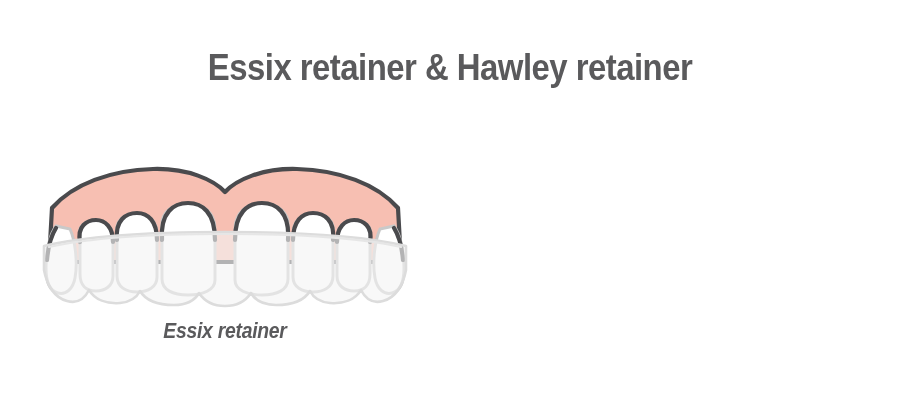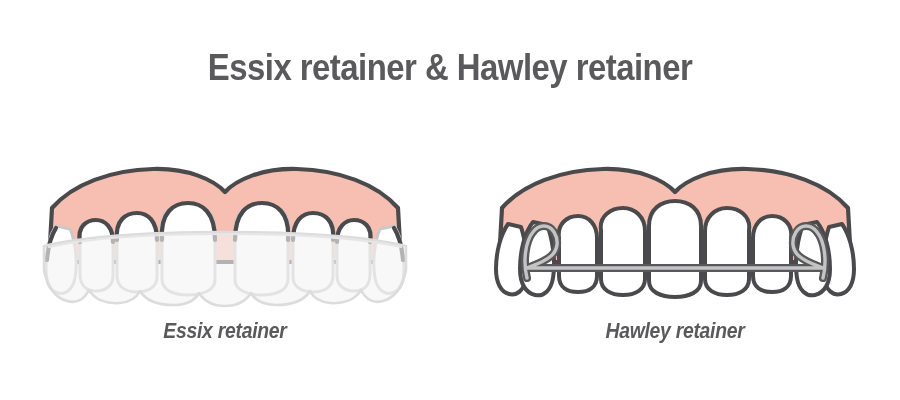--- a/index.html
+++ b/index.html
@@ -156,82 +156,14 @@
                  Z" fill="#f3f3f3" fill-opacity="0.62" stroke="#dcdcdc" stroke-width="2.6" stroke-linejoin="round"></path>
 
         <path d="M24,97 C64,88 132,84 200,84 C268,84 336,88 376,97" fill="none" stroke="#e6e6e6" stroke-width="2.2" stroke-linecap="round"></path>
       </g>
 
     </svg>
 
     <div class="caption">Essix retainer</div>
   </div>
 
-  <div class="panel panel-right">
-
-    <svg class="figure" viewBox="0 0 400 160" xmlns="http://www.w3.org/2000/svg">
-
-      <g>
-        <path d="M24,112
-                 L27,58
-                 C48,34 86,20 128,19
-                 C163,18 189,30 200,42
-                 C211,30 237,18 272,19
-                 C314,20 352,34 373,58
-                 L376,112
-                 Z" fill="#f7bfb2" stroke="#4a4a4d" stroke-width="4.2" stroke-linejoin="round" stroke-linecap="round"></path>
-      </g>
-
-      <g>
-        <path d="M33,74 C26,84 21,101 21,119 C21,133 26,142 34,144
-                 C42,146 49,140 51,129 C54,112 50,89 46,77 Z" fill="#ffffff" stroke="#4a4a4d" stroke-width="4" stroke-linejoin="round"></path>
-        <path d="M58,72 C50,82 45,100 45,119 C45,134 51,143 60,145
-                 C69,147 76,140 78,128 C81,110 77,87 72,75 Z" fill="#ffffff" stroke="#4a4a4d" stroke-width="4" stroke-linejoin="round"></path>
-        <path d="M367,74 C374,84 379,101 379,119 C379,133 374,142 366,144
-                 C358,146 351,140 349,129 C346,112 350,89 354,77 Z" fill="#ffffff" stroke="#4a4a4d" stroke-width="4" stroke-linejoin="round"></path>
-        <path d="M342,72 C350,82 355,100 355,119 C355,134 349,143 340,145
-                 C331,147 324,140 322,128 C319,110 323,87 328,75 Z" fill="#ffffff" stroke="#4a4a4d" stroke-width="4" stroke-linejoin="round"></path>
-      </g>
-
-      <g>
-        <path d="M84,88 C82,74 92,66 103,66 C114,66 122,75 122,88
-                 L122,126 C122,137 114,142 103,142 C92,142 84,137 84,126 Z" fill="#ffffff" stroke="#4a4a4d" stroke-width="4" stroke-linejoin="round"></path>
-        <path d="M126,80 C124,66 136,58 148,58 C160,58 170,67 170,81
-                 L170,129 C170,140 160,145 148,145 C136,145 126,140 126,129 Z" fill="#ffffff" stroke="#4a4a4d" stroke-width="4" stroke-linejoin="round"></path>
-        <path d="M174,76 C174,59 186,51 200,51 C214,51 226,59 226,76
-                 L226,131 C226,142 214,147 200,147 C186,147 174,142 174,131 Z" fill="#ffffff" stroke="#4a4a4d" stroke-width="4" stroke-linejoin="round"></path>
-        <path d="M230,81 C230,67 240,58 252,58 C264,58 276,66 274,80
-                 L274,129 C274,140 264,145 252,145 C240,145 230,140 230,129 Z" fill="#ffffff" stroke="#4a4a4d" stroke-width="4" stroke-linejoin="round"></path>
-        <path d="M278,88 C278,75 286,66 297,66 C308,66 318,74 316,88
-                 L316,126 C316,137 308,142 297,142 C286,142 278,137 278,126 Z" fill="#ffffff" stroke="#4a4a4d" stroke-width="4" stroke-linejoin="round"></path>
-      </g>
-
-      <g fill="none" stroke-linecap="round" stroke-linejoin="round">
-
-        <path d="M52,128
-                 C48,112 50,92 58,82
-                 C64,74 74,74 79,82
-                 C84,90 83,100 76,106
-                 C68,113 56,116 52,118
-                 L348,118
-                 C344,116 332,113 324,106
-                 C317,100 316,90 321,82
-                 C326,74 336,74 342,82
-                 C350,92 352,112 348,128" stroke="#58585a" stroke-width="8"></path>
-
-        <path d="M52,128
-                 C48,112 50,92 58,82
-                 C64,74 74,74 79,82
-                 C84,90 83,100 76,106
-                 C68,113 56,116 52,118
-                 L348,118
-                 C344,116 332,113 324,106
-                 C317,100 316,90 321,82
-                 C326,74 336,74 342,82
-                 C350,92 352,112 348,128" stroke="#c4c4c4" stroke-width="3.4"></path>
-      </g>
-
-    </svg>
-
-    <div class="caption">Hawley retainer</div>
-  </div>
 
 </div>
 
 </body></html>

